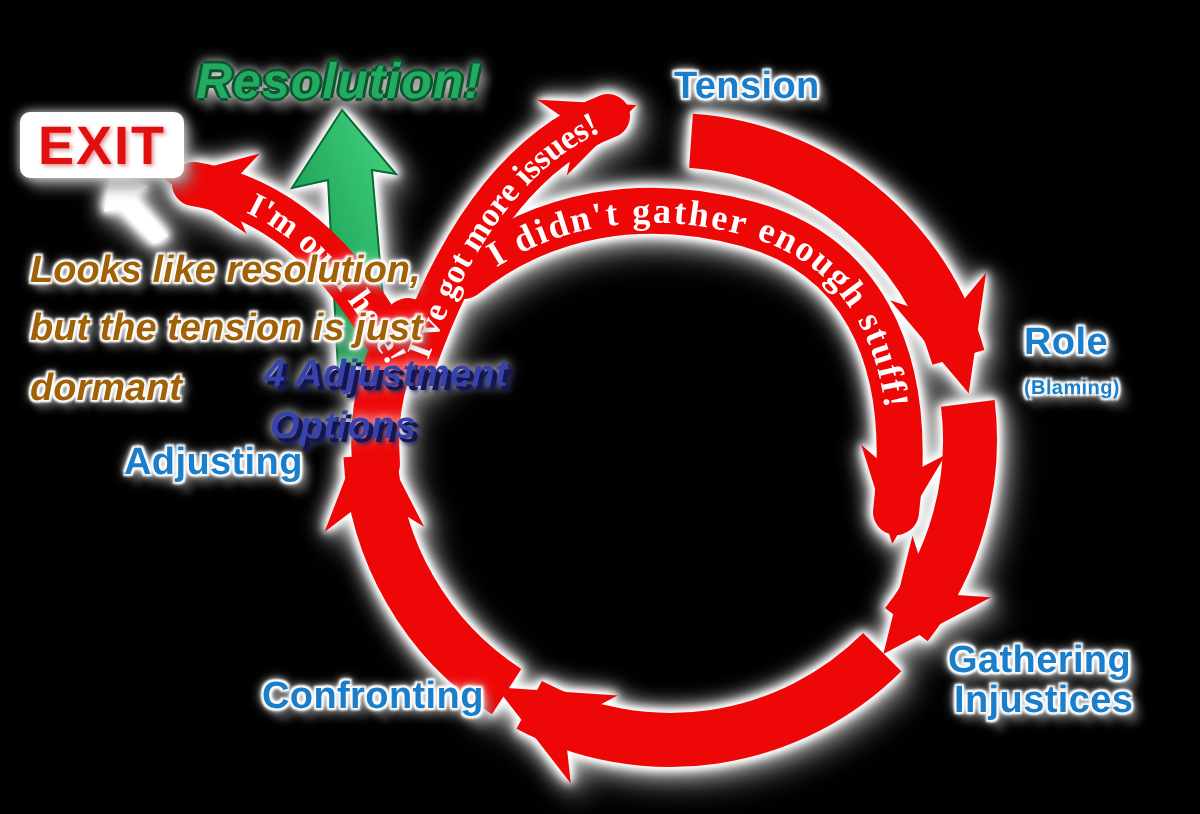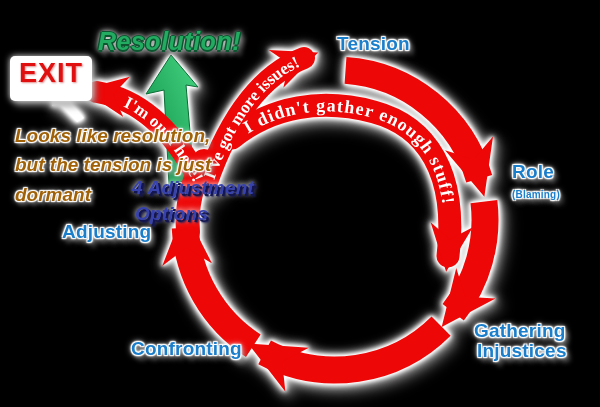--- a/index.html
+++ b/index.html
@@ -34,21 +34,21 @@
     text-shadow:2px 2px 0 #14164f,3px 3px 2px rgba(20,22,79,.9),
       0 0 5px rgba(255,255,255,.8),0 0 8px rgba(255,255,255,.7);
   }
   .resolution-label{
     color:#23ac61;font-style:italic;font-size:25px;letter-spacing:.5px;
     text-shadow:-1.5px 0 0 #0d5530,1.5px 0 0 #0d5530,0 -1.5px 0 #0d5530,0 1.5px 0 #0d5530,
       0 0 5px #fff,0 0 8px #fff,4px 5px 5px rgba(130,130,130,.85);
   }
   .exit-box{
     position:absolute;left:10px;top:56px;background:#ffffff;border-radius:5px;
-    padding:2px 9px 12px 9px;
+    padding:2px 9px 0 9px;
     box-shadow:0 0 6px rgba(255,255,255,.9),4px 5px 7px rgba(130,130,130,.8);
   }
   .exit-box .exit-text{
     color:#e01010;font-weight:bold;font-size:27px;letter-spacing:1px;
     font-family:"Liberation Sans",sans-serif;
     text-shadow:1px 1px 2px rgba(190,0,0,.45);
   }
   .note-label{
     position:absolute;left:15px;top:121px;color:#a16207;font-style:italic;
     font-weight:bold;font-size:19px;line-height:1.55;white-space:nowrap;

